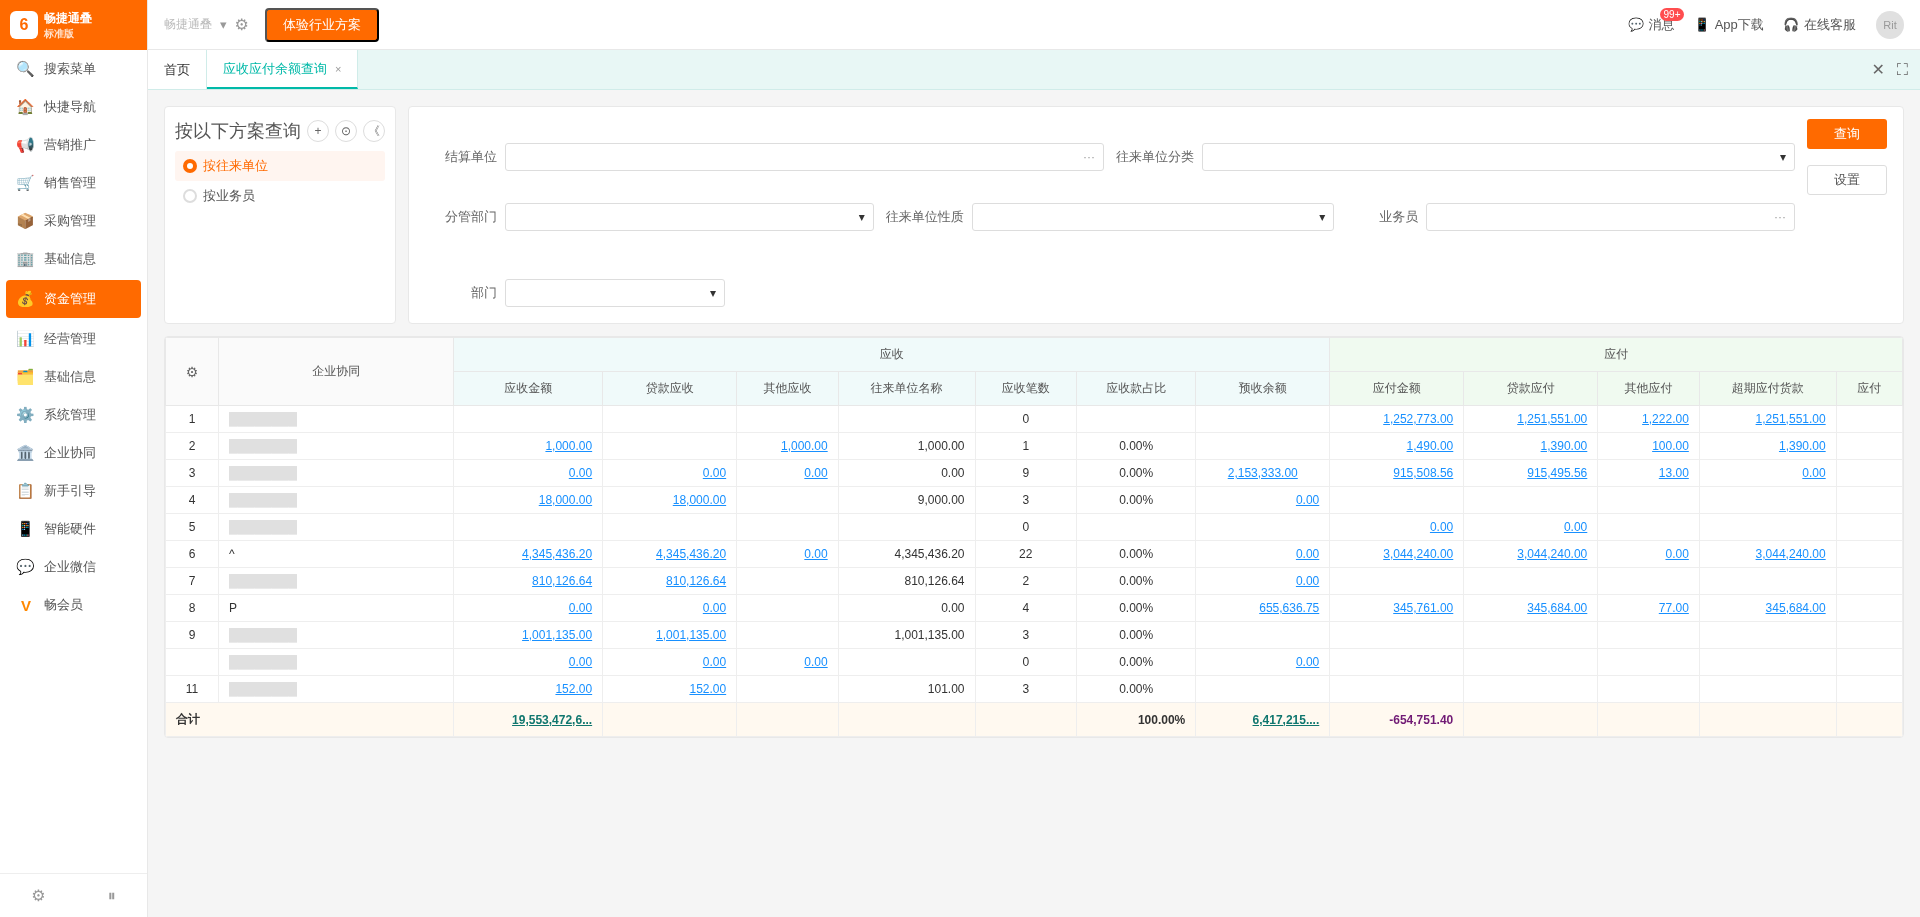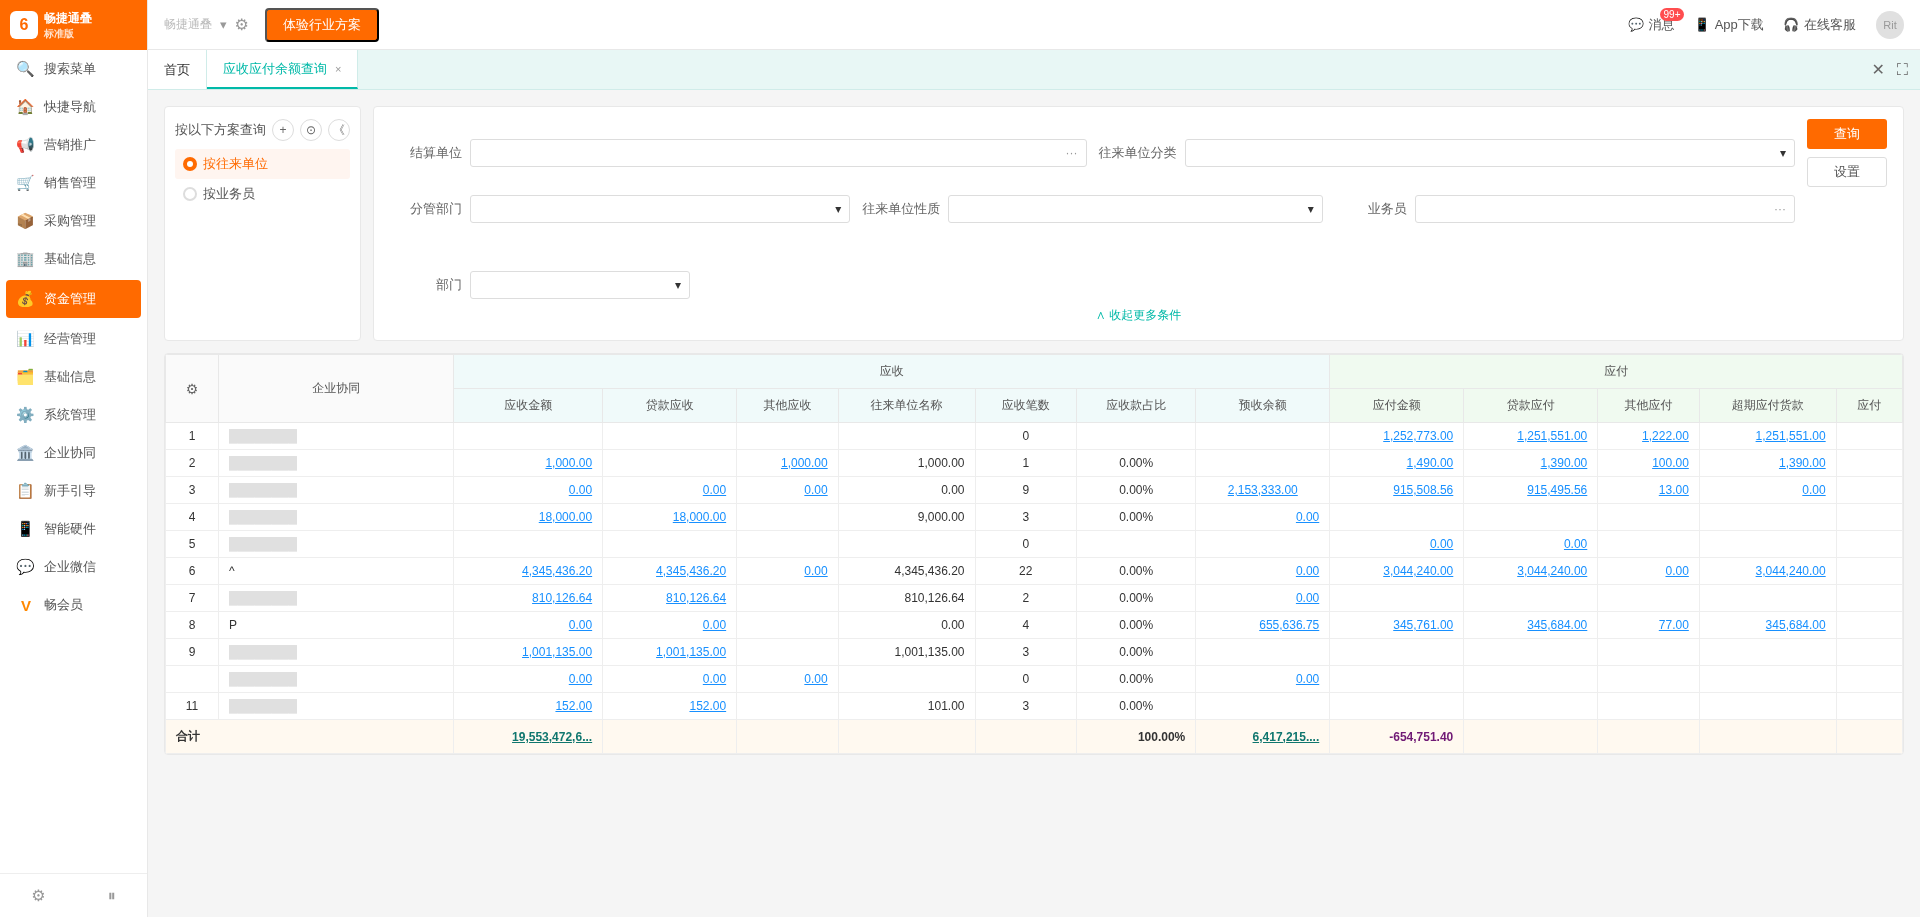--- a/index.html
+++ b/index.html
@@ -307,21 +307,21 @@
 </div>
 
 <div class="main">
   <div class="content-area">
 
 
     <div style="display:flex;gap:12px;margin-bottom:12px;">
 
       <div style="background:#fff;border:1px solid #e8e8e8;border-radius:4px;padding:12px 10px;min-width:160px;">
         <div style="display:flex;align-items:center;gap:6px;margin-bottom:8px;">
-          <span style="color:#555;font-size:13px;">按以下方案查询</span>
+          <span style="color:#555;font-size:18px;">按以下方案查询</span>
           <div class="search-btn">+</div>
           <div class="search-btn">⊙</div>
           <div class="search-btn">《</div>
         </div>
         <div class="group-btn active">
           <div class="radio">
               <div class="radio-inner"></div>
             </div>
           <span style="color:#ff6a00;">按往来单位</span>
         </div>
@@ -339,21 +339,21 @@
             <div class="field-input-dots">···</div>
           </div>
           <div class="search-field">
             <span class="field-label">往来单位分类</span>
             <div class="field-select">
               <span></span>
                 <span>▾</span>
             </div>
           </div>
 
-          <div style="display:flex;flex-direction:column;gap:4px;min-width:80px;">
+          <div style="display:flex;flex-direction:column;gap:12px;min-width:80px;">
             <button class="query-btn">查询</button>
             <button class="settings-btn">设置</button>
           </div>
         </div>
 
         <div style="display:flex;gap:12px;margin-bottom:8px;align-items:center;">
           <div class="search-field">
             <span class="field-label">分管部门</span>
             <div class="field-select">
               <span></span>
@@ -376,21 +376,20 @@
 
         <div style="display:flex;gap:12px;margin-bottom:4px;align-items:center;">
           <div class="search-field" style="max-width:300px;margin-top:40px;">
             <span class="field-label">部门</span>
             <div class="field-select">
               <span></span>
                 <span>▾</span>
             </div>
           </div>
         </div>
-        <div class="collapse-more">∧ 收起更多条件</div>
       </div>
     </div>
 
     <div class="table-container">
       <table class="data-table">
         <thead>
           <tr>
             <th rowspan="2" style="min-width:36px;" class="th-main">
               <span class="table-settings-icon">⚙</span>
             </th>

